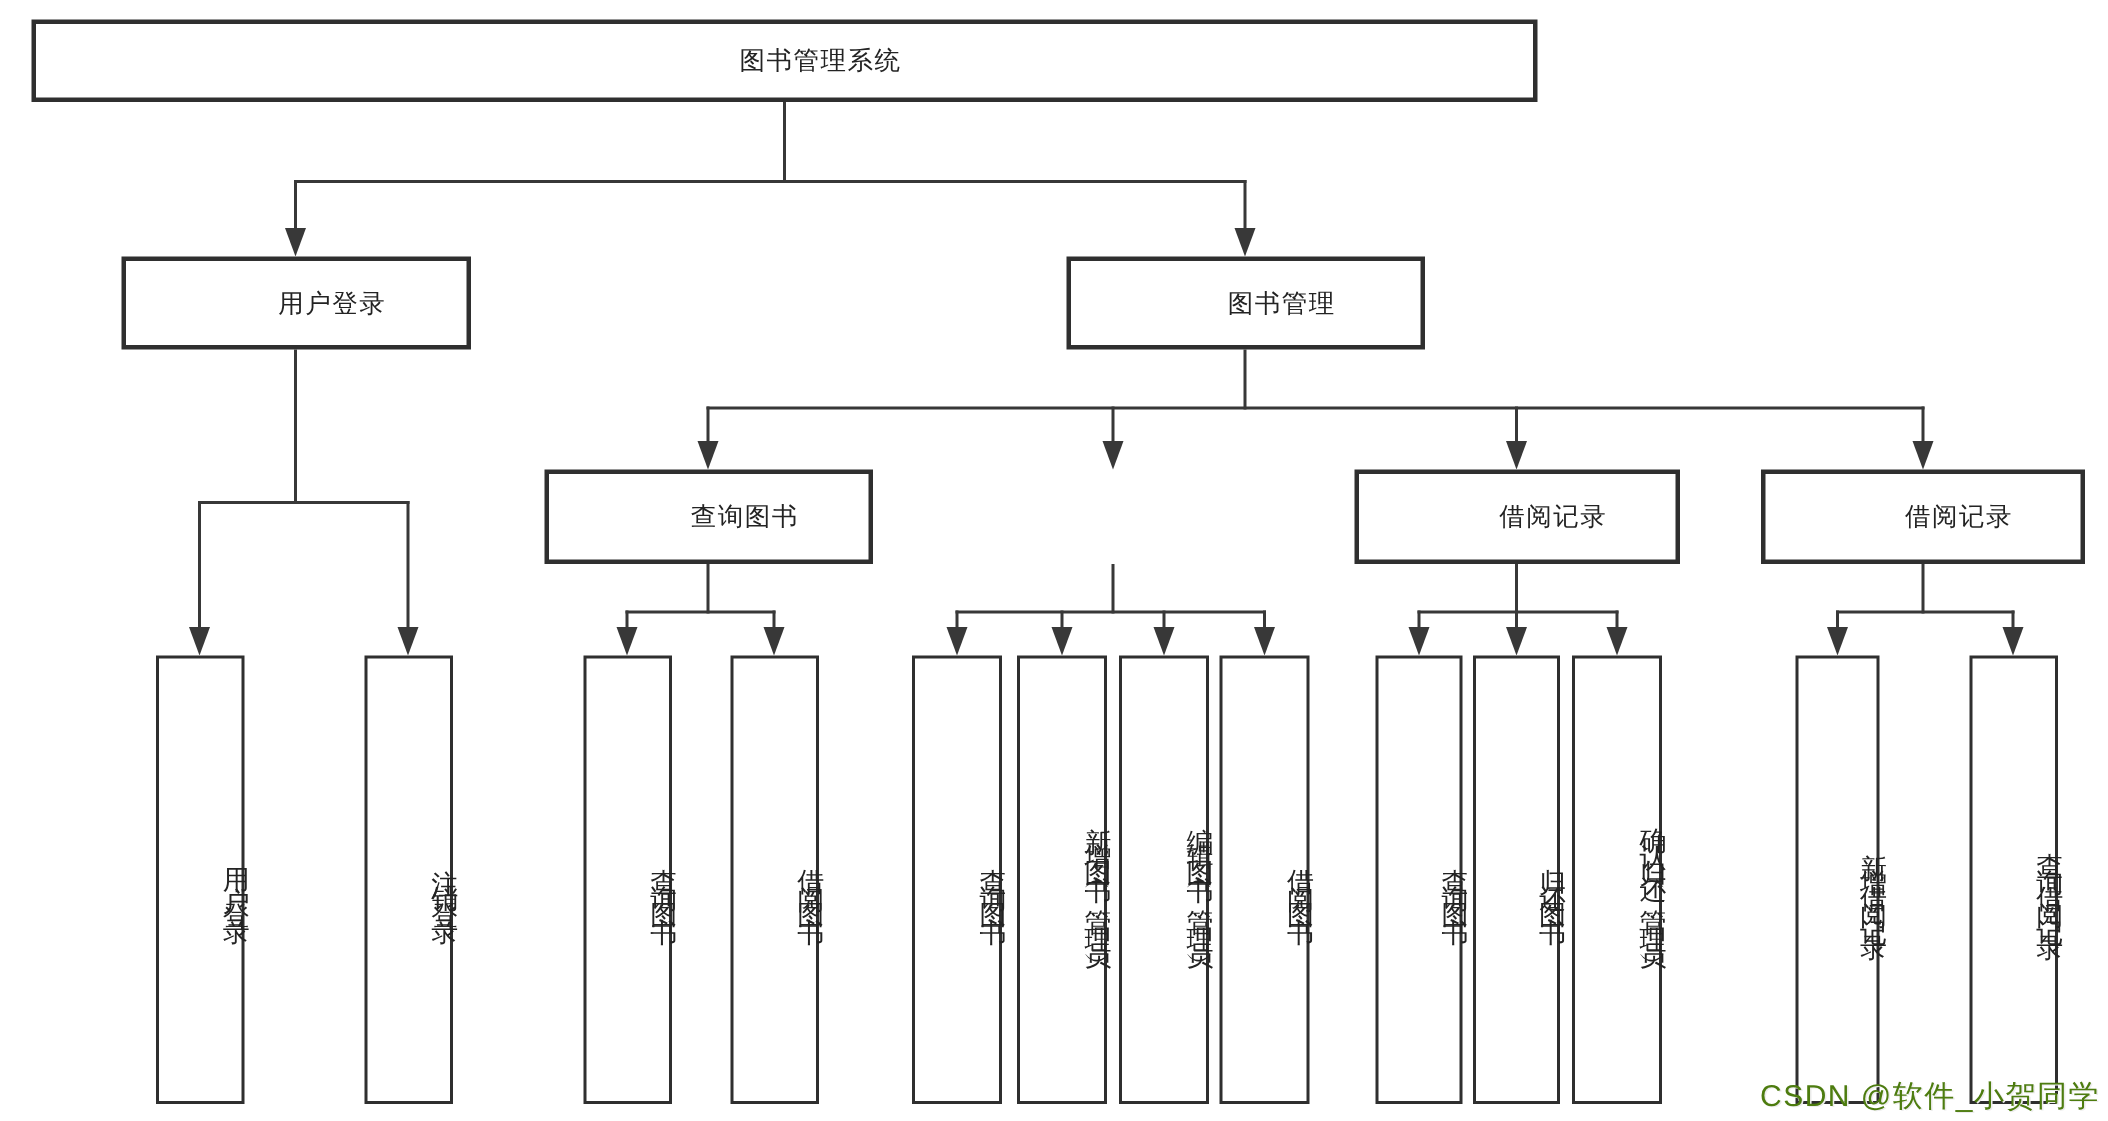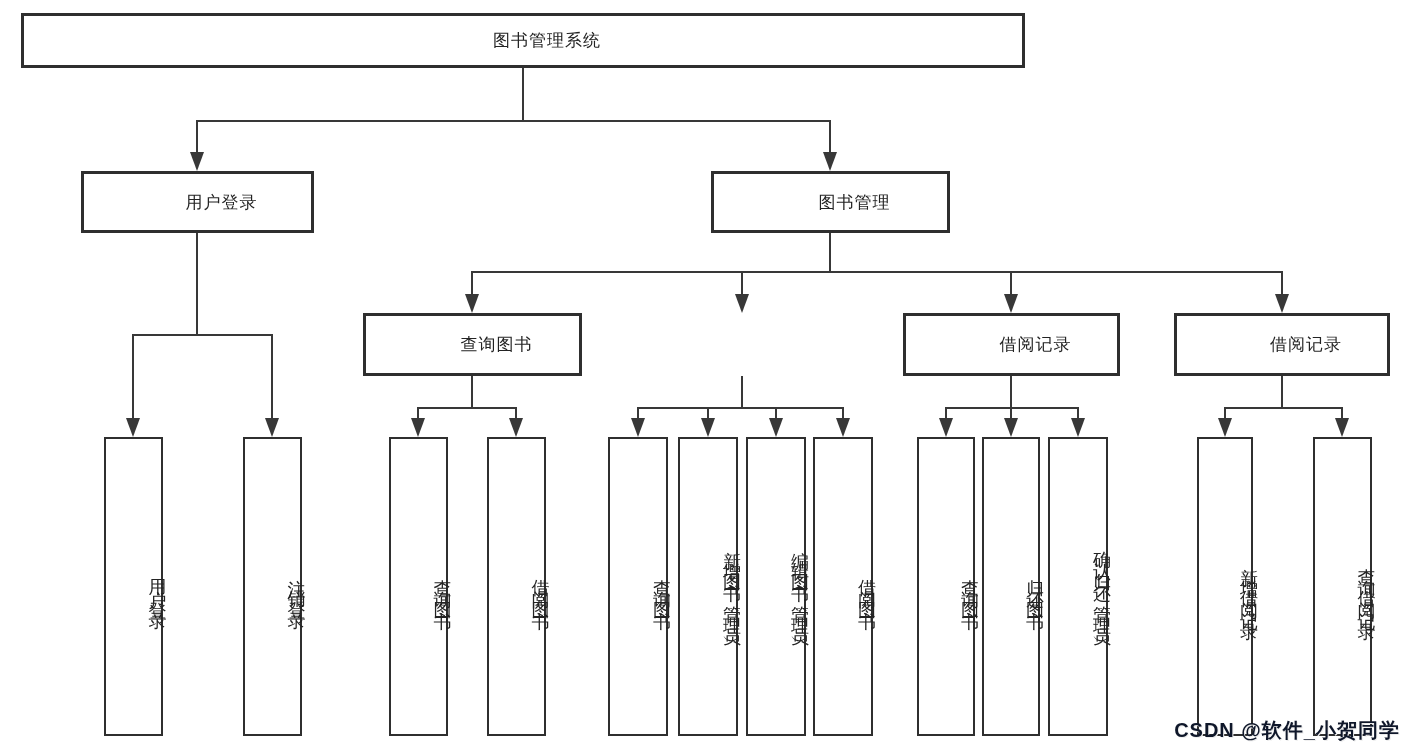--- a/index.html
+++ b/index.html
@@ -38,25 +38,24 @@
     position:absolute;
     width:0;height:0;
     border-left:7px solid transparent;
     border-right:7px solid transparent;
     border-top:19px solid #383838;
   }
   .watermark{
     position:absolute;
     right:5px;bottom:3px;
     font-size:20px;
-    color:#0f172a;
+    color:#4d7c0f;
     letter-spacing:1px;
     z-index:5;
     text-shadow:1px 1px 0 #ededed;
-    font-weight:bold;
   }
 </style>
 </head>
 <body>
 
 <div class="canvas">
 
   <div class="node hbox" style="left:21px;top:13px;width:1004px;height:55px;">
     <span>图书管理系统</span>
   </div>

